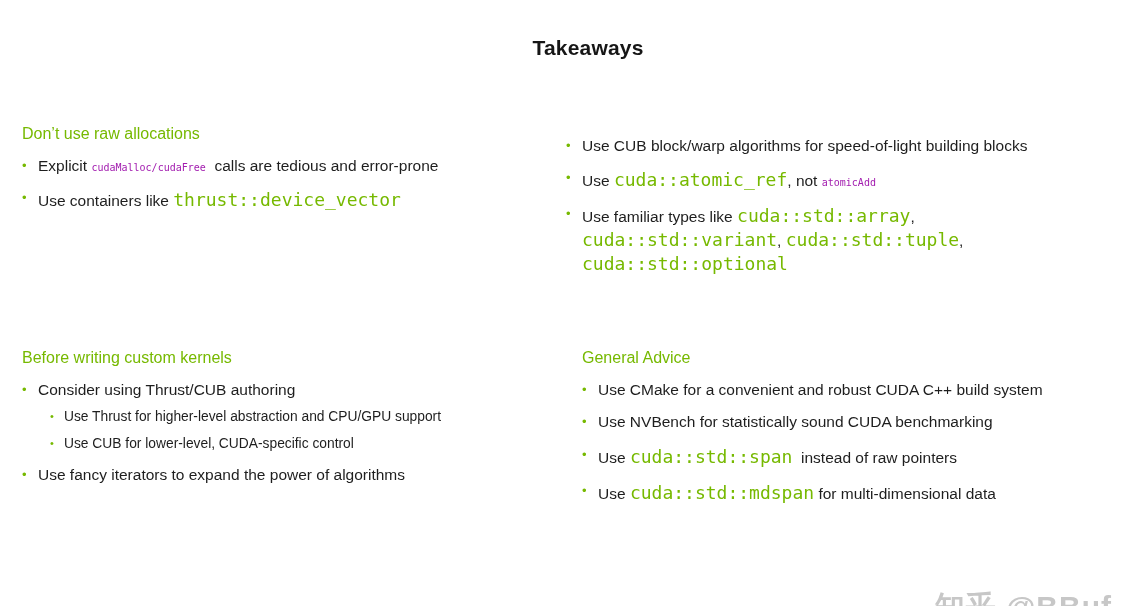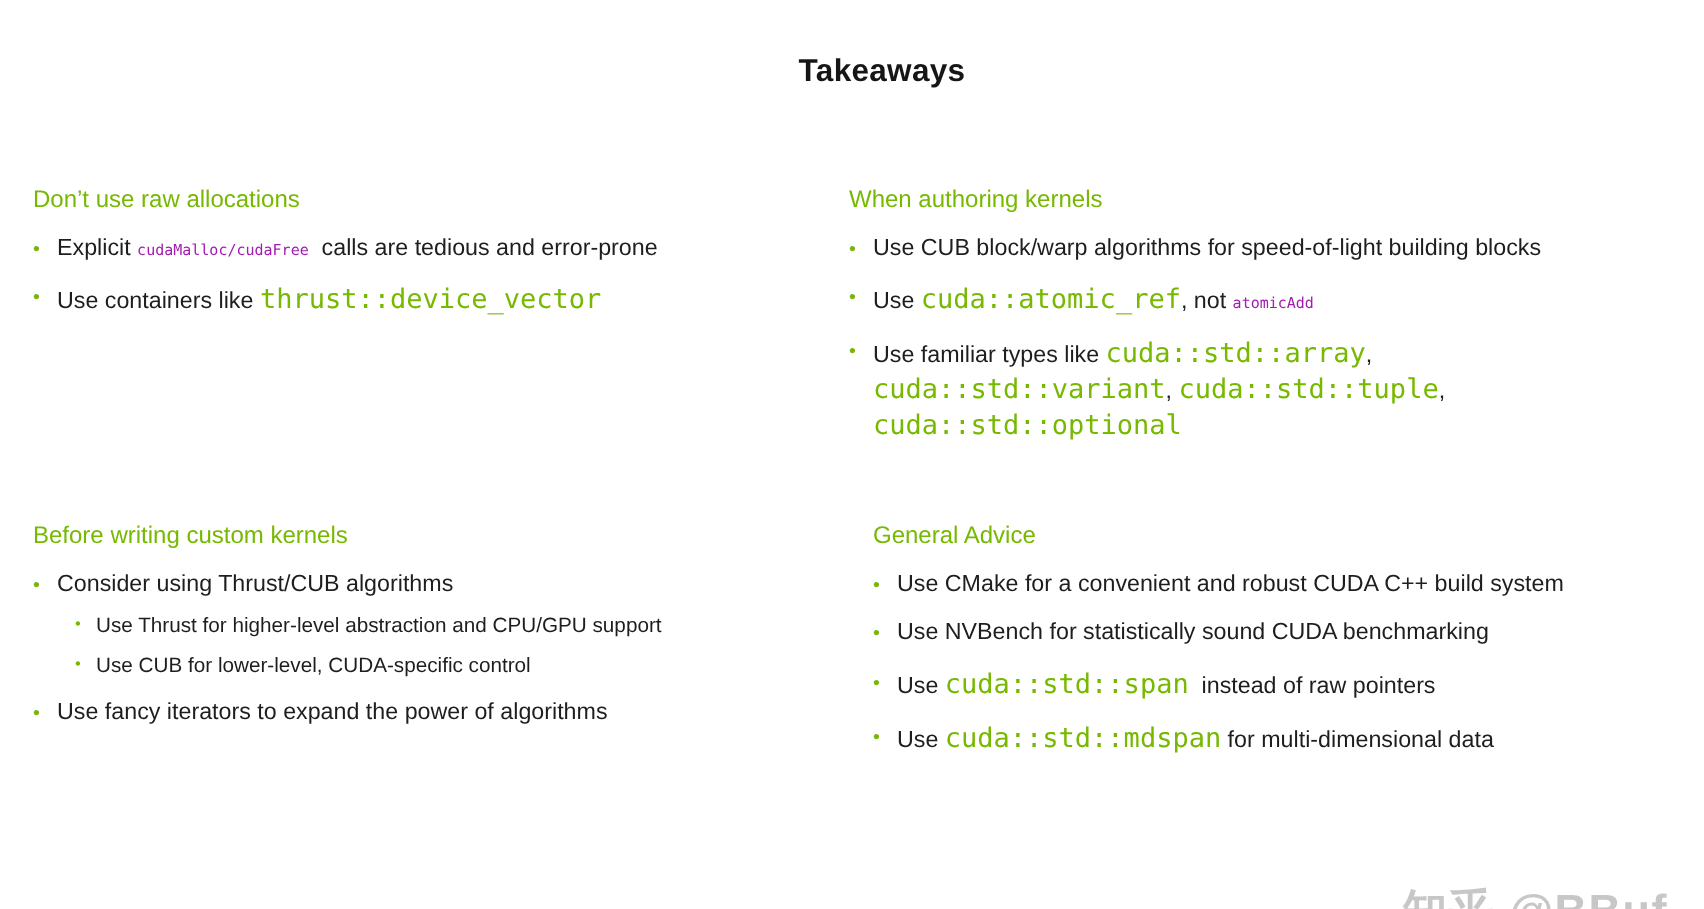--- a/index.html
+++ b/index.html
@@ -91,21 +91,20 @@
         <span class="btext"><span class="seg plain">Explicit </span><span class="seg code">cudaMalloc/cudaFree</span><span class="seg plain">  calls are tedious and error-prone</span></span>
       </div>
       <div class="bullet">
         <span class="dot">•</span>
         <span class="btext"><span class="seg plain">Use containers like </span><span class="seg code-green">thrust::device_vector</span></span>
       </div>
     </div>
 </div>
 
 <div class="section sec-tr">
-  <div class="section-heading">When authoring kernels</div>
   <div class="bullets">
       <div class="bullet">
         <span class="dot">•</span>
         <span class="btext"><span class="seg plain">Use CUB block/warp algorithms for speed-of-light building blocks</span></span>
       </div>
       <div class="bullet">
         <span class="dot">•</span>
         <span class="btext"><span class="seg plain">Use </span><span class="seg code-green">cuda::atomic_ref</span><span class="seg plain">, not </span><span class="seg code">atomicAdd</span></span>
       </div>
       <div class="bullet">
@@ -115,21 +114,21 @@
 </span><span class="seg code-green">cuda::std::optional</span></span>
       </div>
     </div>
 </div>
 
 <div class="section sec-bl">
   <div class="section-heading">Before writing custom kernels</div>
   <div class="bullets">
       <div class="bullet">
         <span class="dot">•</span>
-        <span class="btext"><span class="seg plain">Consider using Thrust/CUB algorithms</span></span>
+        <span class="btext"><span class="seg plain">Consider using Thrust/CUB authoring</span></span>
       </div>
       <div class="bullet sub">
         <span class="dot">•</span>
         <span class="btext"><span class="seg plain">Use Thrust for higher-level abstraction and CPU/GPU support</span></span>
       </div>
       <div class="bullet sub">
         <span class="dot">•</span>
         <span class="btext"><span class="seg plain">Use CUB for lower-level, CUDA-specific control</span></span>
       </div>
       <div class="bullet">

